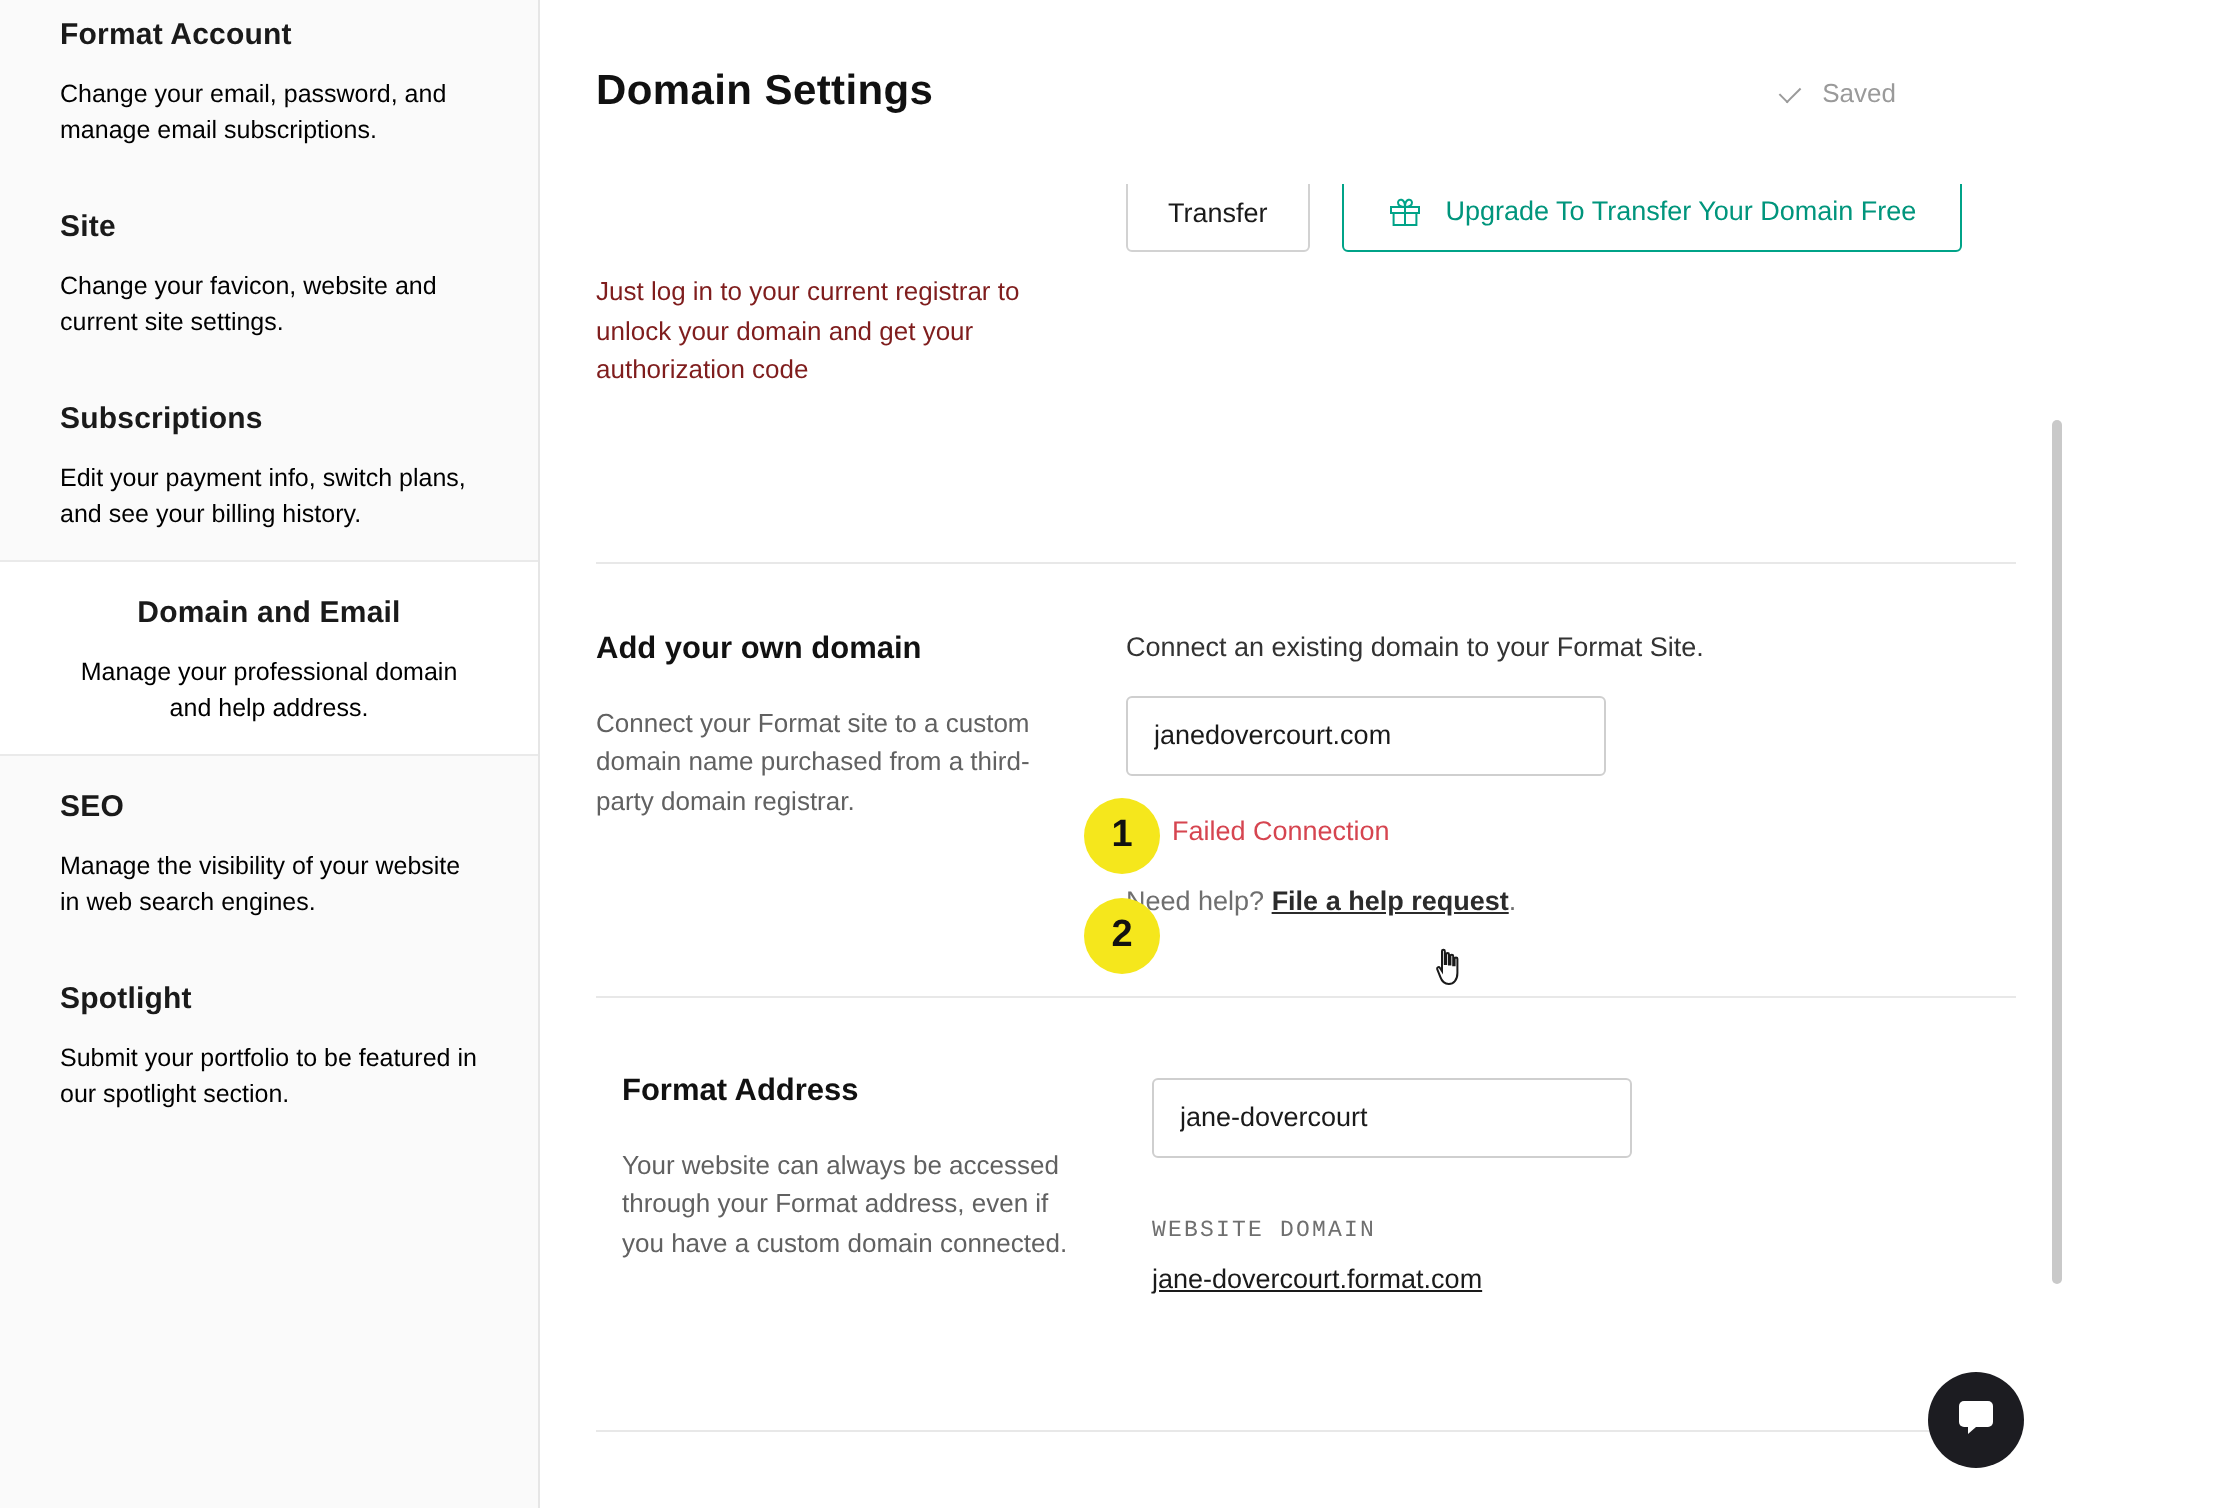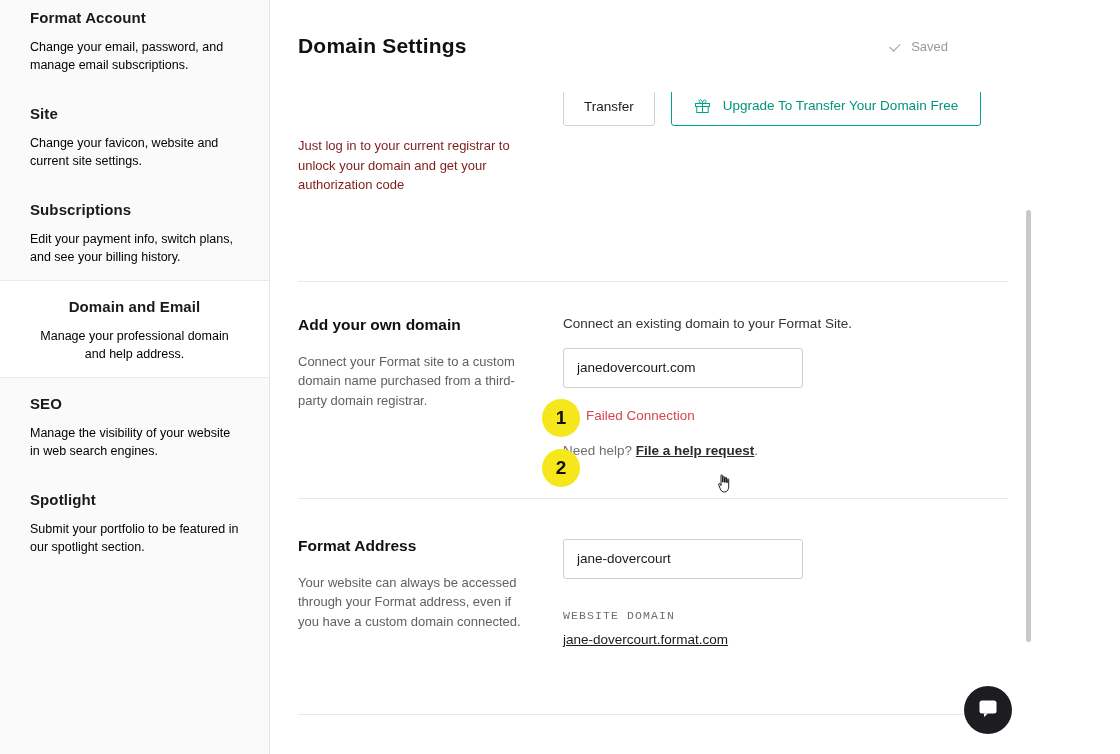--- a/index.html
+++ b/index.html
@@ -388,21 +388,21 @@
             <span>Failed Connection</span>
           </div>
           <div class="help-row">
             <span>Need help? </span><a class="help-link" href="#">File a help request</a><span>.</span>
           </div>
         </div>
       </div>
 
       <div class="divider" style="margin-top:40px;"></div>
 
-      <div class="row section-pad" style="padding-top:38px;">
+      <div class="row section-pad" style="padding-top:38px;margin-left:13px;">
         <div class="col-left">
           <div class="sect-title">Format Address</div>
           <div class="sect-desc">Your website can always be accessed through your Format address, even if you have a custom domain connected.</div>
         </div>
         <div class="col-right">
           <input class="text-input" type="text" style="margin-top: 2px;" value="jane-dovercourt">
           <div class="small-caps">WEBSITE DOMAIN</div>
           <a class="domain-link" href="#">jane-dovercourt.format.com</a>
         </div>
       </div>

